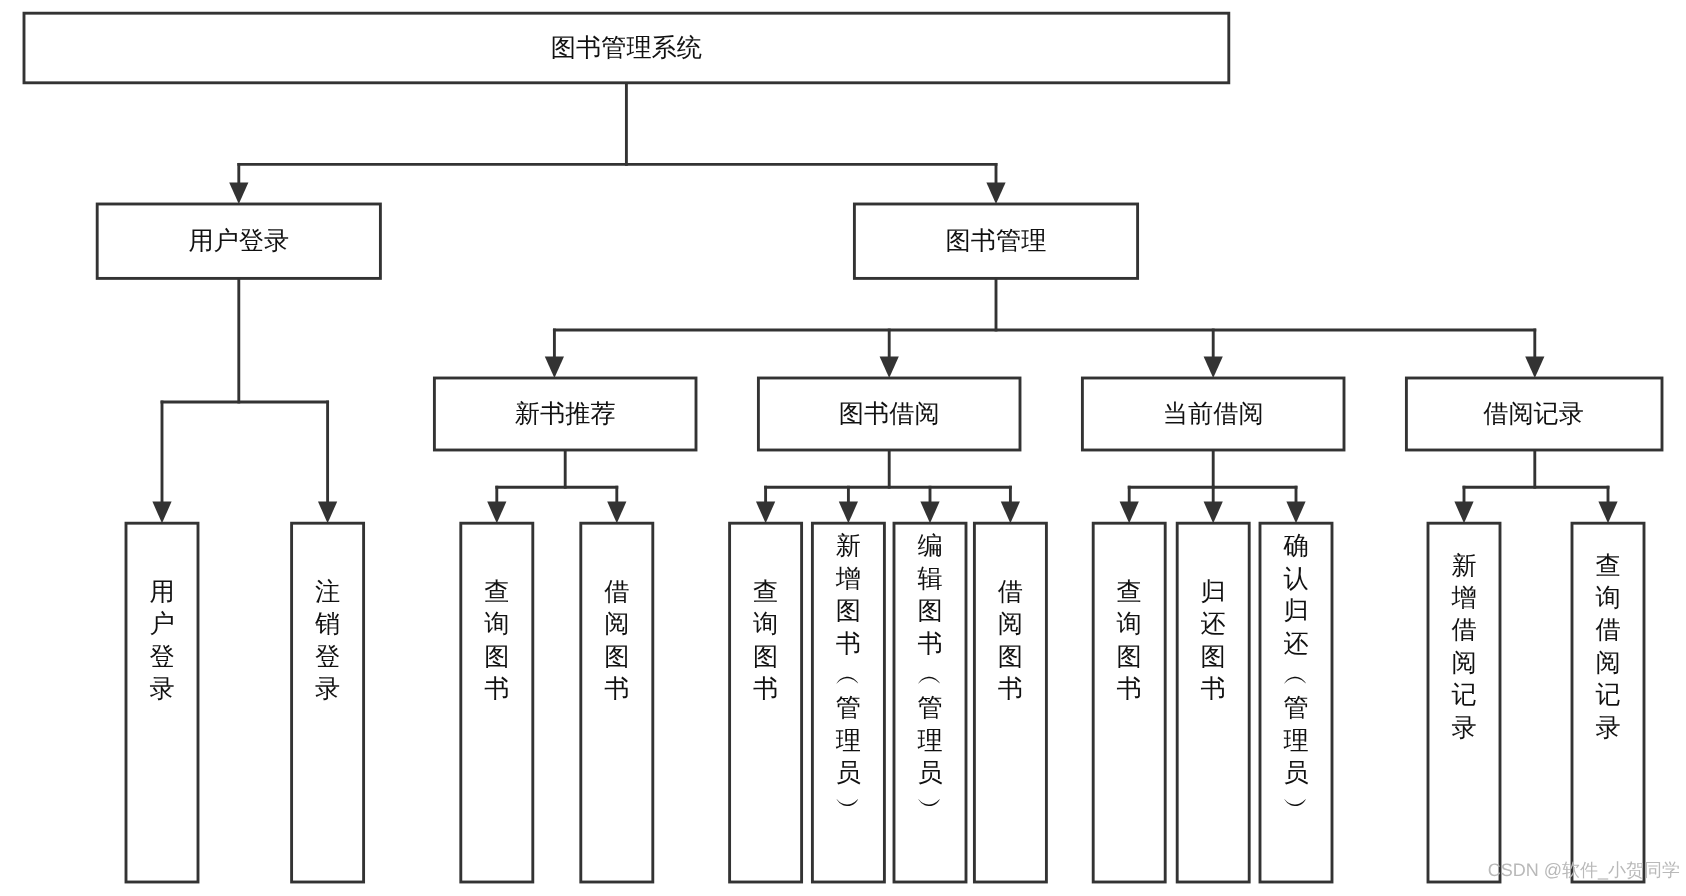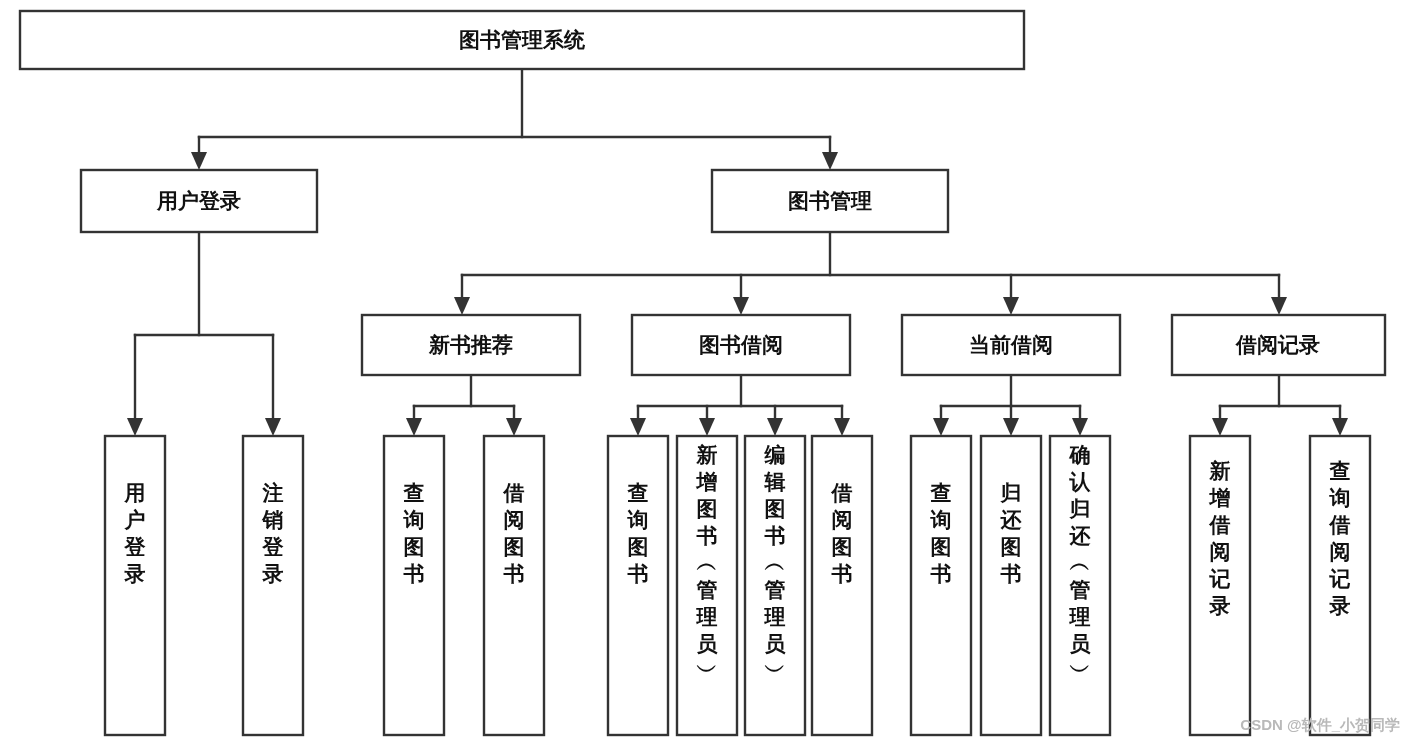--- a/index.html
+++ b/index.html
@@ -13,21 +13,20 @@
     font-family: "Liberation Sans", "DejaVu Sans", sans-serif;
     overflow: hidden;
     position: relative;
   }
   #diagram-root {
     position: absolute;
     top: 0;
     left: 0;
     width: 1405px;
     height: 747px;
-    font-weight: bold;
   }
   svg.flow {
     display: block;
     width: 1405px;
     height: 747px;
   }
   .node-rect {
     fill: #ffffff;
     stroke: #333333;
     stroke-width: 2.4;

